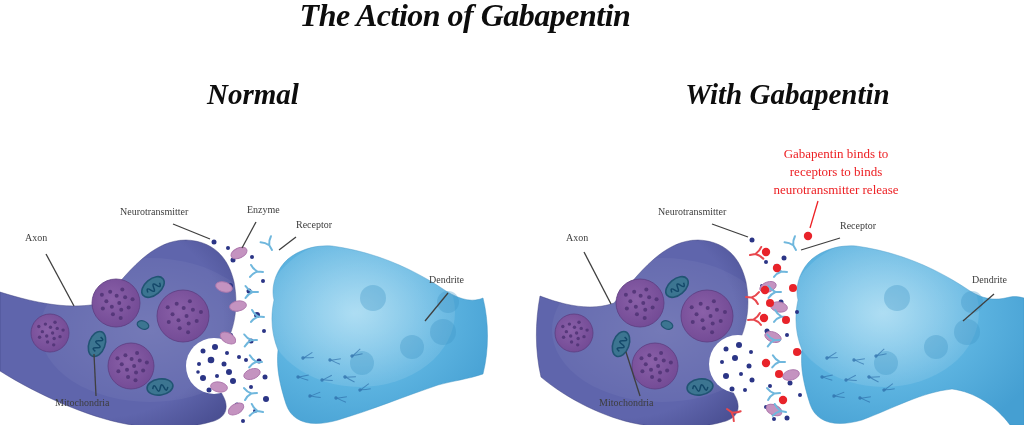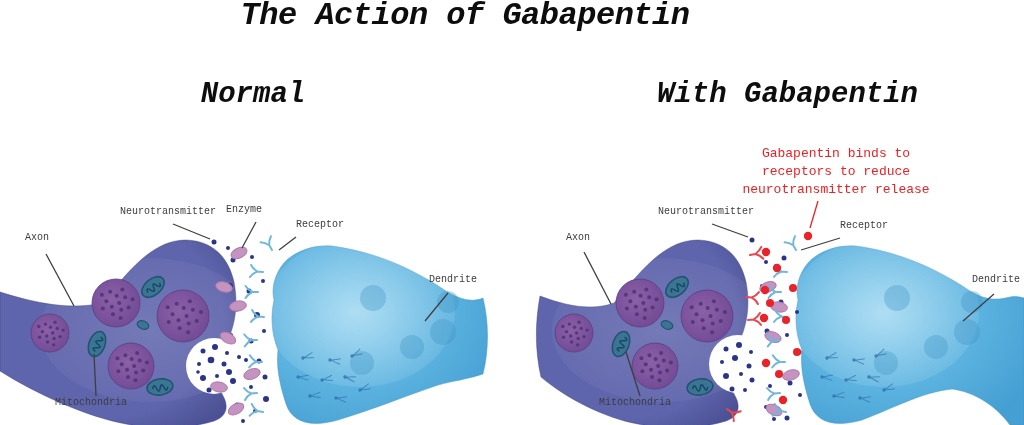--- a/index.html
+++ b/index.html
@@ -1,26 +1,26 @@
 <!DOCTYPE html>
 <html><head>
 <meta charset="utf-8">
 <style>
   html,body{margin:0;padding:0;background:#ffffff;}
   .stage{position:relative;width:1024px;height:425px;background:#ffffff;overflow:hidden;
-         font-family:Liberation Mono, monospace;}
+         font-family:Liberation Serif, serif;}
   .title{position:absolute;top:-3px;left:0;width:930px;text-align:center;
          font-size:32px;font-weight:bold;font-style:italic;color:#0d0d0d;letter-spacing:-0.5px;}
   .panel-heading{position:absolute;top:78px;text-align:center;
          font-size:29px;font-weight:bold;font-style:italic;color:#0d0d0d;}
   .panel-heading.left{left:8px;width:490px;}
   .panel-heading.right{left:520px;width:535px;}
   .lbl{position:absolute;font-size:10px;color:#3d3d3d;white-space:nowrap;}
   .lbl.axL{left:25px;top:232px;}   .lbl.neuL{left:120px;top:206px;}
-  .lbl.enzL{left:226px;top:204px;} .lbl.recL{left:296px;top:219px;}
+  .lbl.enzL{left:247px;top:204px;} .lbl.recL{left:296px;top:219px;}
   .lbl.denL{left:429px;top:274px;} .lbl.mitL{left:55px;top:397px;}
   .lbl.axR{left:566px;top:232px;}  .lbl.neuR{left:658px;top:206px;}
   .lbl.recR{left:840px;top:220px;} .lbl.denR{left:972px;top:274px;}
   .lbl.mitR{left:599px;top:397px;}
   .annotation{position:absolute;left:740px;top:145px;width:192px;text-align:center;
          font-size:13px;line-height:1.38;}
   .annotation span{display:block;}
   svg.diagram{position:absolute;left:0;top:0;}
 </style>
 </head>
@@ -709,16 +709,16 @@
   <div class="lbl mitL">Mitochondria</div>
 
   <div class="lbl axR">Axon</div>
   <div class="lbl neuR">Neurotransmitter</div>
   <div class="lbl recR">Receptor</div>
   <div class="lbl denR">Dendrite</div>
   <div class="lbl mitR">Mitochondria</div>
 
   <div class="annotation" style="color: rgb(237, 32, 36);">
     <span>Gabapentin binds to</span>
-    <span>receptors to reduce</span>
+    <span>receptors to binds</span>
     <span>neurotransmitter release</span>
   </div>
 </div>
 
 </body></html>

